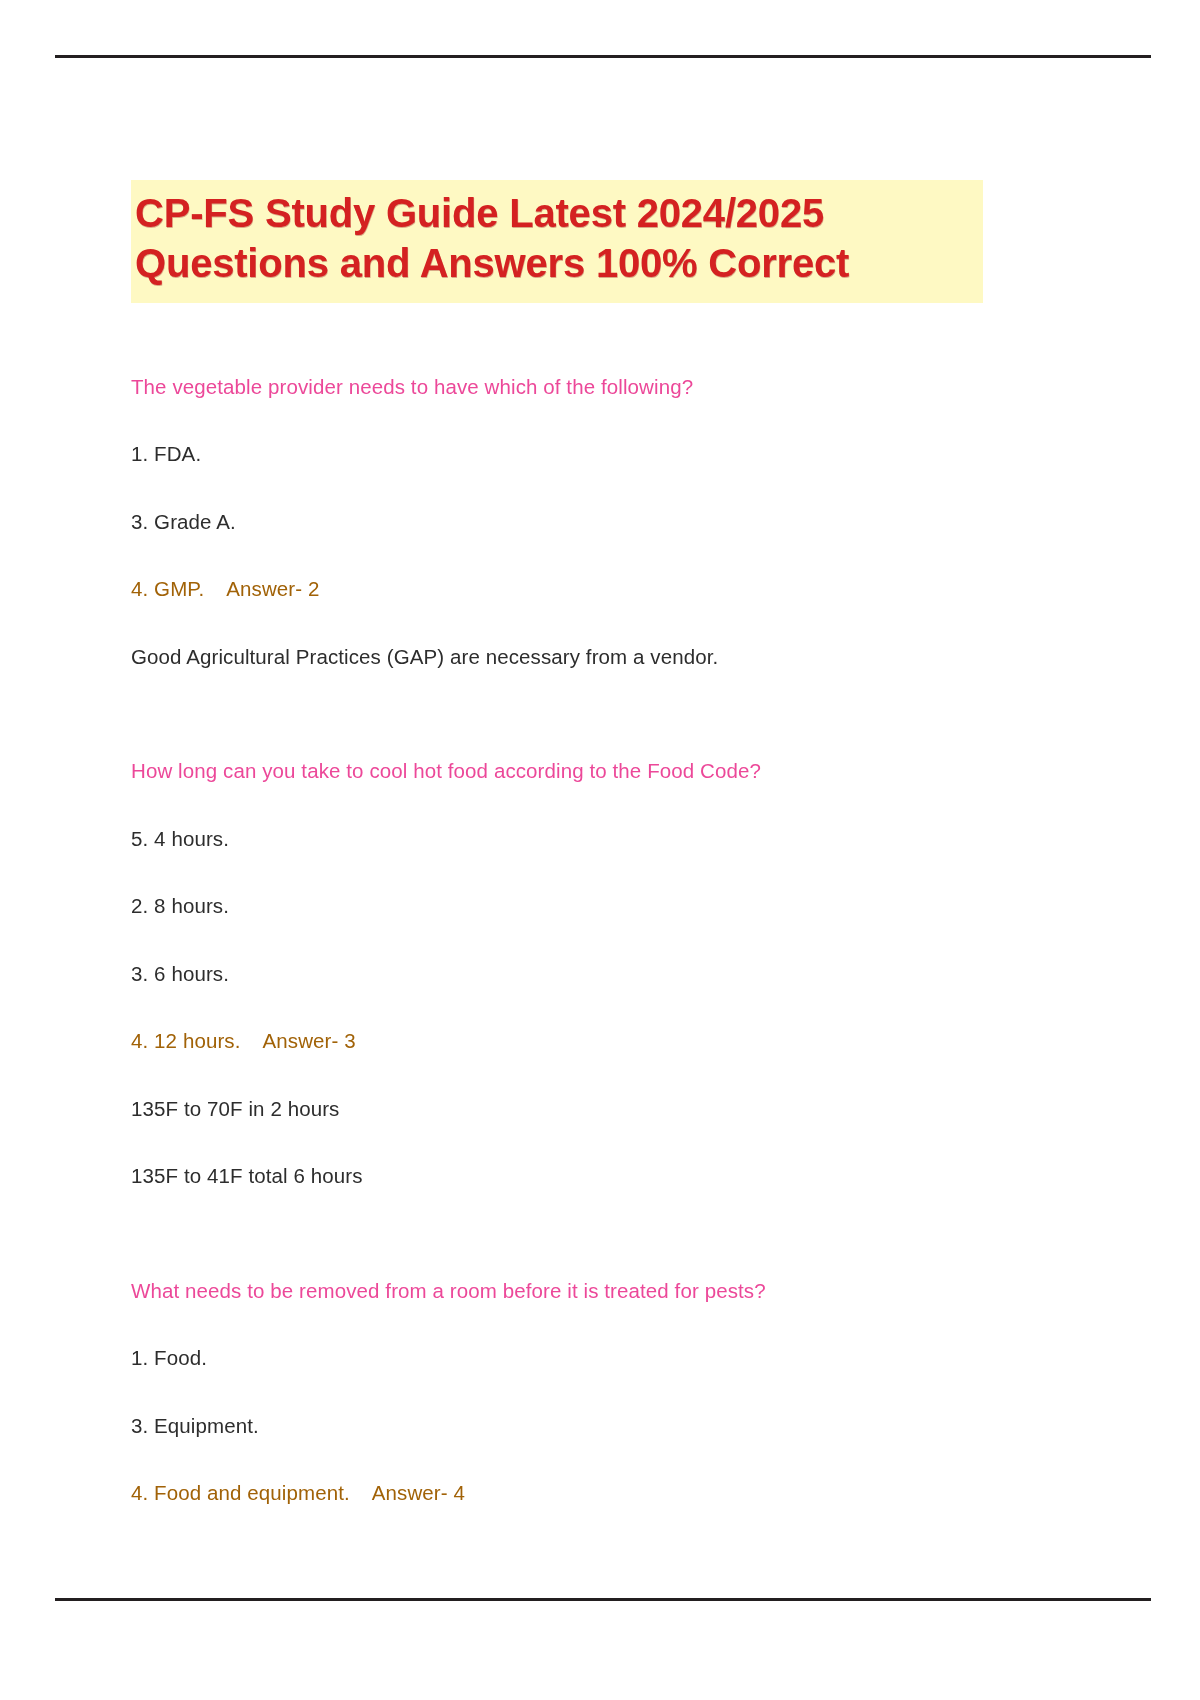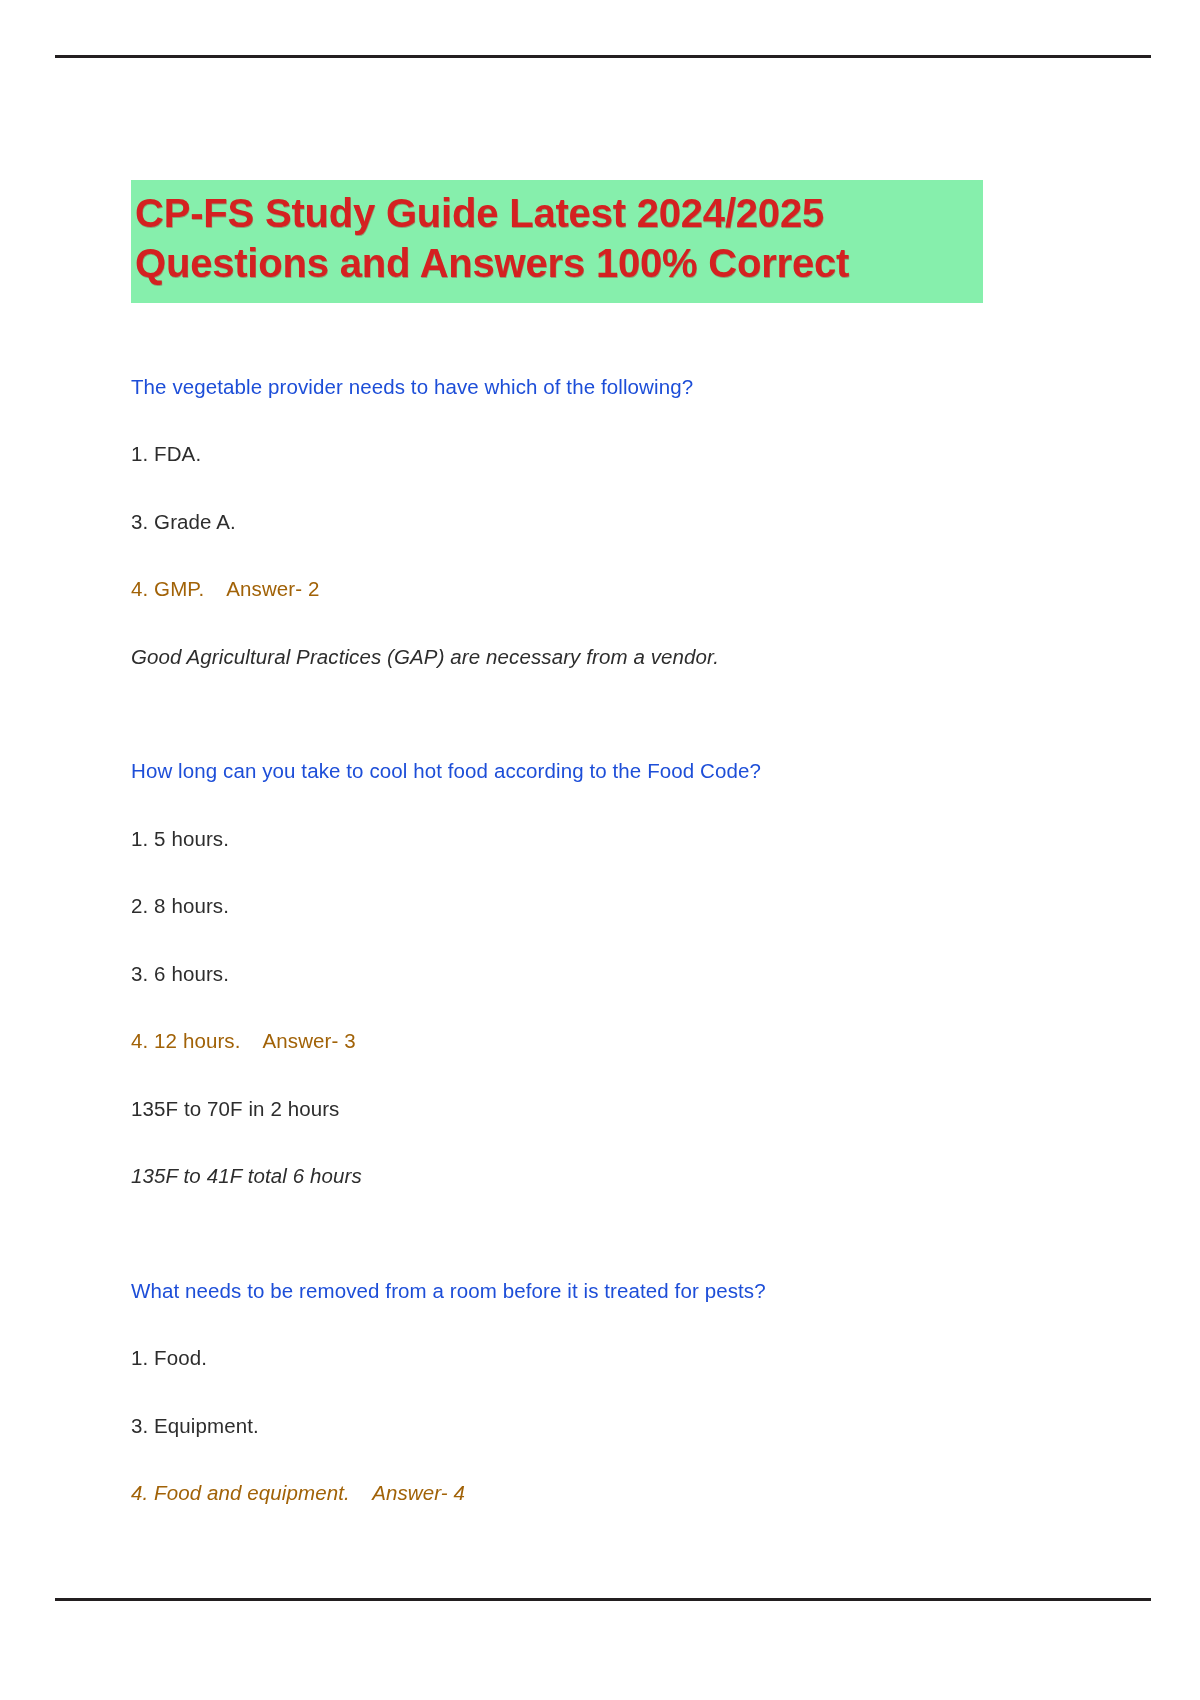--- a/index.html
+++ b/index.html
@@ -40,21 +40,21 @@
   
   .content {
     position: absolute;
     left: 131px;
     top: 180px;
     width: 940px;
   }
 
   
   .title-banner {
-    background: #86efac;
+    background: #fef9c3;
     padding: 8px 0 14px 4px;
     width: 852px;
     box-sizing: border-box;
   }
   .doc-title {
     margin: 0;
     font-family: "Liberation Sans", "DejaVu Sans", sans-serif;
     font-weight: bold;
     font-size: 40px;
     line-height: 1.26;
@@ -76,23 +76,23 @@
 
   .block { margin: 0 0 44px 0; }
   .block:last-child { margin-bottom: 0; }
 
   .line-row {
     margin: 0 0 47px 0;
     white-space: pre;
     font-size: 20.5px;
     color: #2d2d2d;
   }
-  .line-row:last-child { margin-bottom: 0; font-style: italic; }
+  .line-row:last-child { margin-bottom: 0; }
 
-  .q-text { color: #1d4ed8; }
+  .q-text { color: #ec4899; }
   .opt-text { color: #2d2d2d; }
   .exp-text { color: #2d2d2d; }
   .answer-text { color: #a16207; }
 
   .gap { height: 50px; }
 </style>
 </head>
 <body>
 
 <div class="page">
@@ -115,21 +115,21 @@
         <p class="line-row opt-text">1. FDA.</p>
         <p class="line-row opt-text">3. Grade A.</p>
         <p class="line-row answer-text">4. GMP.    Answer- 2</p>
         <p class="line-row exp-text">Good Agricultural Practices (GAP) are necessary from a vendor.</p>
       </div>
 
       <div class="gap"></div>
 
       <div class="block">
         <p class="line-row q-text">How long can you take to cool hot food according to the Food Code?</p>
-        <p class="line-row opt-text">1. 5 hours.</p>
+        <p class="line-row opt-text">5. 4 hours.</p>
         <p class="line-row opt-text">2. 8 hours.</p>
         <p class="line-row opt-text">3. 6 hours.</p>
         <p class="line-row answer-text">4. 12 hours.    Answer- 3</p>
         <p class="line-row exp-text">135F to 70F in 2 hours</p>
         <p class="line-row exp-text">135F to 41F total 6 hours</p>
       </div>
 
       <div class="gap"></div>
 
       <div class="block">

